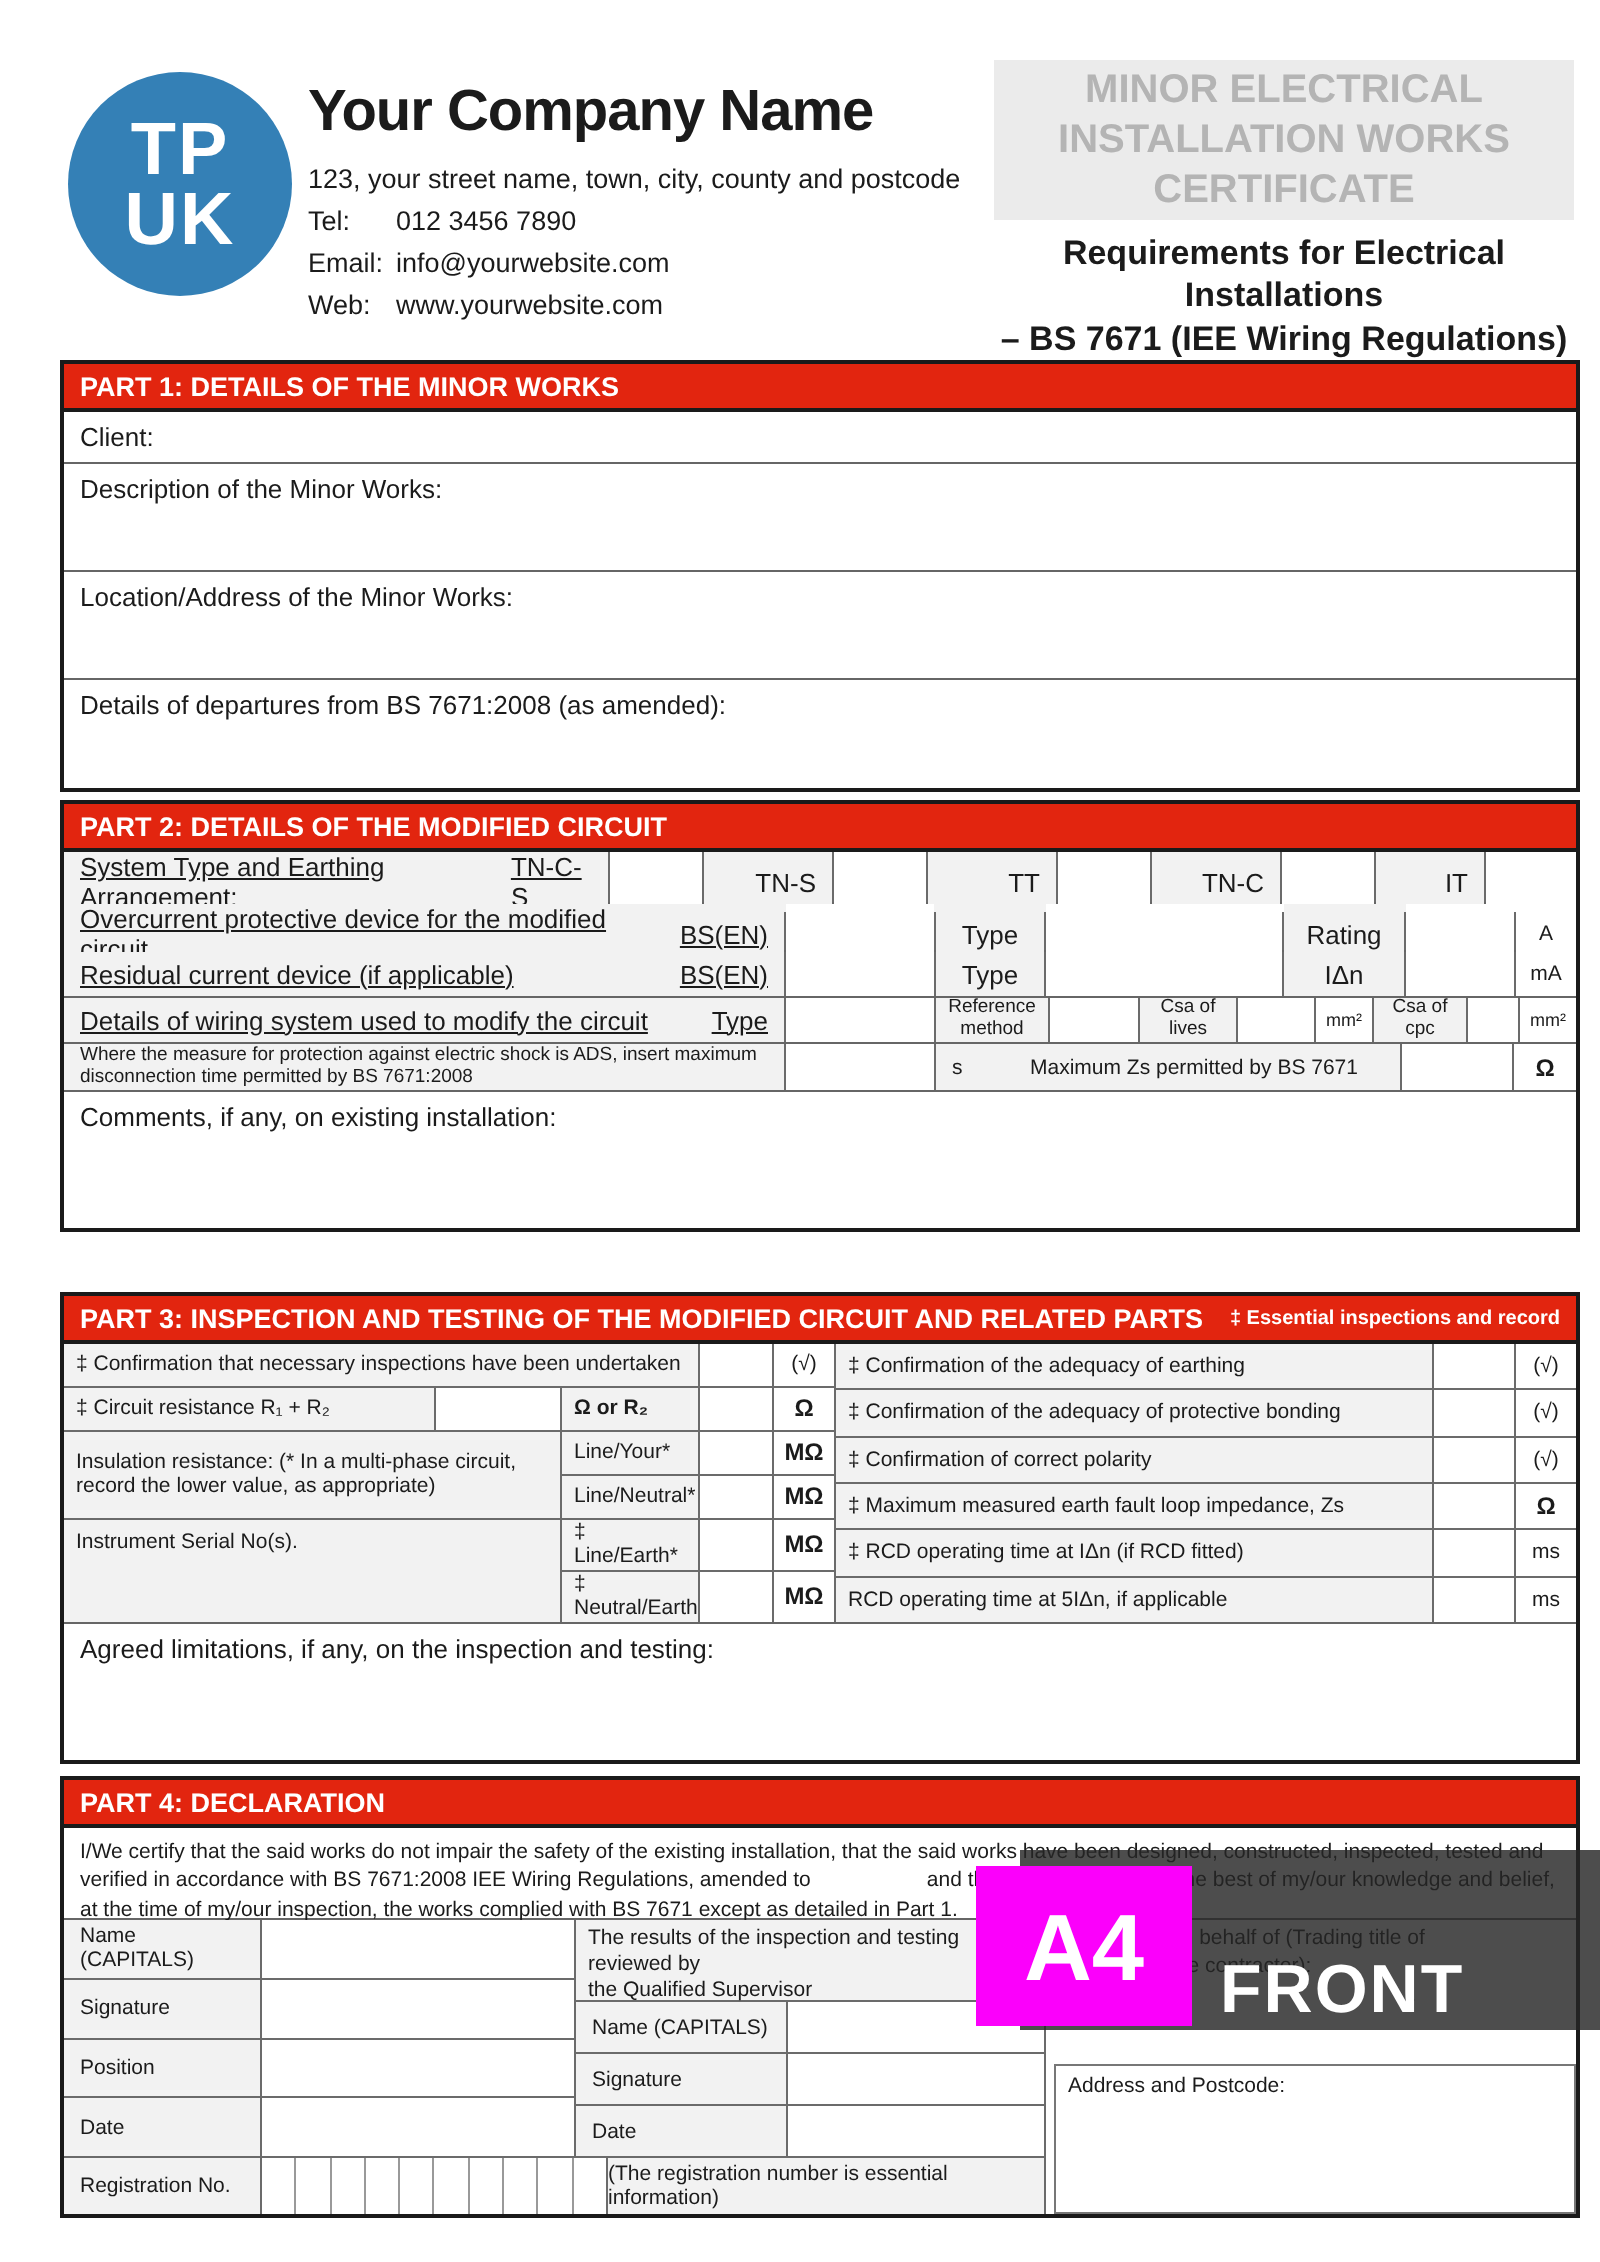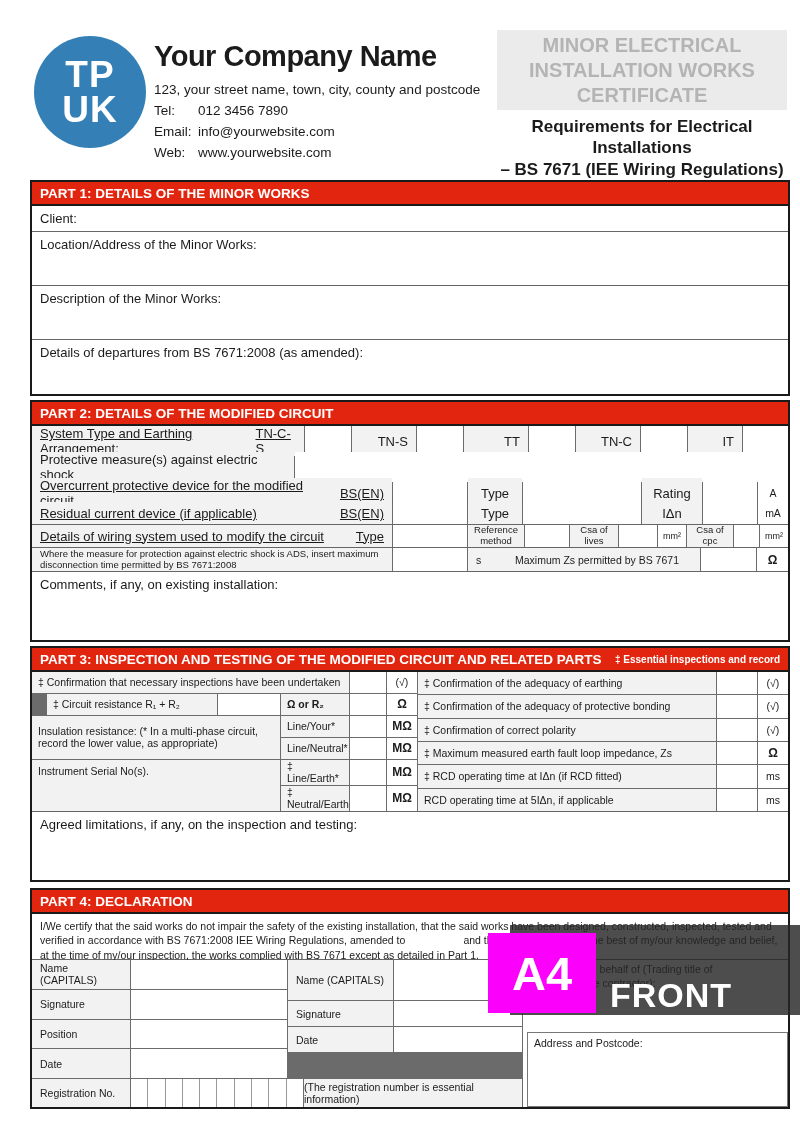--- a/index.html
+++ b/index.html
@@ -113,24 +113,24 @@
 
 <div class="part" style="top:180px;">
   <div class="part-header">
     <span>PART 1: DETAILS OF THE MINOR WORKS</span>
   </div>
   <div class="part-body">
     <div class="field-row row-line" style="height:26px;">
       <span>Client:</span>
     </div>
     <div class="field-row row-line" style="height:54px;">
+      <span>Description of the Minor Works:</span>
+    </div>
+    <div class="field-row row-line" style="height:54px;">
       <span>Location/Address of the Minor Works:</span>
-    </div>
-    <div class="field-row row-line" style="height:54px;">
-      <span>Description of the Minor Works:</span>
     </div>
     <div class="field-row row-line" style="height:54px;">
       <span>Details of departures from BS 7671:2008 (as amended):</span>
     </div>
   </div>
 </div>
 
 <div class="part" style="top:400px;">
   <div class="part-header">
     <span>PART 2: DETAILS OF THE MODIFIED CIRCUIT</span>
@@ -146,24 +146,20 @@
       <div class="lab right">TN-S</div>
       <div class="inp"></div>
       <div class="lab right">TT</div>
       <div class="inp"></div>
       <div class="lab right">TN-C</div>
       <div class="inp"></div>
       <div class="lab right">IT</div>
       <div class="inp"></div>
     </div>
 
-    <div class="grid-row row-line" style="height:26px; grid-template-columns:262px 1fr;">
-      <div class="lab">Protective measure(s) against electric shock</div>
-      <div class="inp"></div>
-    </div>
 
     <div class="grid-row row-line" style="height:24px; grid-template-columns:360px 74px 54px 1fr 60px 54px 30px;">
       <div class="lab between">
         <span>Overcurrent protective device for the modified circuit</span>
         <span>BS(EN)</span>
       </div>
       <div class="inp"></div>
       <div class="lab center">Type</div>
       <div class="inp"></div>
       <div class="lab center">Rating</div>
@@ -223,21 +219,21 @@
     <span class="essential">‡ Essential inspections and record</span>
   </div>
   <div class="part-body">
     <div class="p3-wrap row-line">
 
       <div class="p3-half p3-left">
         <div class="lab" style="grid-column:1/4; grid-row:1;">‡ Confirmation that necessary inspections have been undertaken</div>
         <div class="inp" style="grid-column:4; grid-row:1;"></div>
         <div class="unit" style="grid-column:5; grid-row:1;">(√)</div>
 
-        <div class="lab" style="grid-column:1; grid-row:2;margin-left:15px;">‡ Circuit resistance R₁ + R₂</div>
+        <div class="lab" style="grid-column:1; grid-row:2;">‡ Circuit resistance R₁ + R₂</div>
         <div class="inp" style="grid-column:2; grid-row:2;"></div>
         <div class="lab" style="grid-column:3; grid-row:2; font-weight:bold;">Ω  or R₂</div>
         <div class="inp" style="grid-column:4; grid-row:2;"></div>
         <div class="unit bold" style="grid-column:5; grid-row:2;">Ω</div>
 
         <div class="lab" style="grid-column:1/3; grid-row:3/5;">Insulation resistance: (* In a multi-phase circuit, record the lower value, as appropriate)</div>
         <div class="lab" style="grid-column:3; grid-row:3;">Line/Your*</div>
         <div class="inp" style="grid-column:4; grid-row:3;"></div>
         <div class="unit bold" style="grid-column:5; grid-row:3;">MΩ</div>
         <div class="lab" style="grid-column:3; grid-row:4;">Line/Neutral*</div>
@@ -299,20 +295,24 @@
         <div class="inp"></div>
         <div class="lab">Signature</div>
         <div class="inp"></div>
         <div class="lab">Position</div>
         <div class="inp"></div>
         <div class="lab">Date</div>
         <div class="inp"></div>
       </div>
 
       <div class="p4-grid p4-mid">
+        <div class="mid-header">
+          <span>The results of the inspection and testing reviewed by</span><br>
+          <span>the Qualified Supervisor</span>
+        </div>
         <div class="lab">Name (CAPITALS)</div>
         <div class="inp"></div>
         <div class="lab">Signature</div>
         <div class="inp"></div>
         <div class="lab">Date</div>
         <div class="inp"></div>
       </div>
 
       <div class="p4-grid p4-reg">
         <div class="lab">Registration No.</div>

